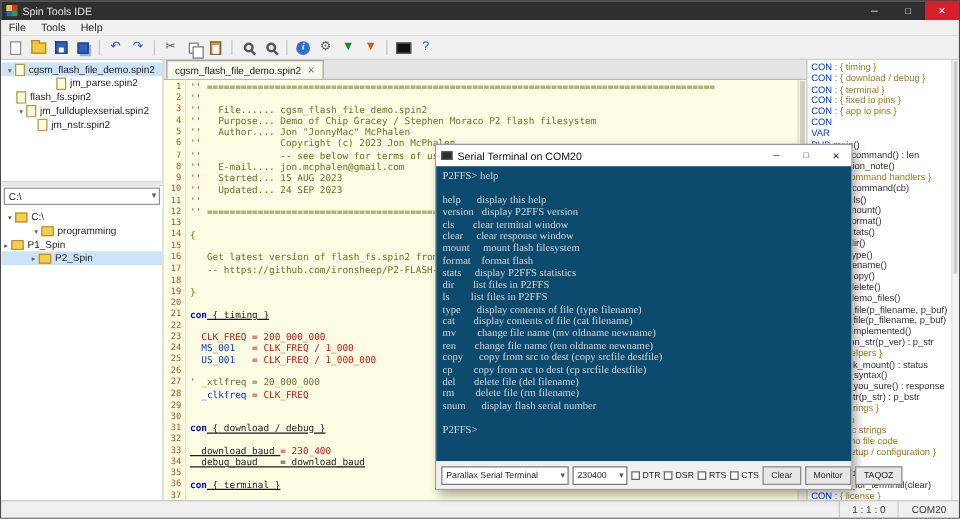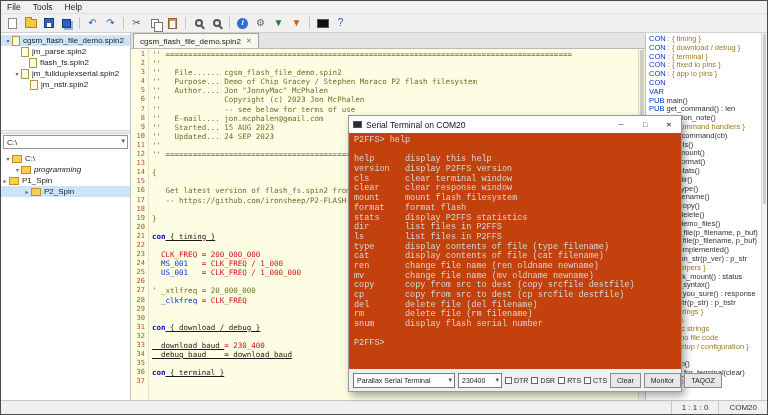--- a/index.html
+++ b/index.html
@@ -86,36 +86,45 @@
   .statusbar { height:14px; flex:none; background:#f0f0f0; border-top:1px solid #c8c8c8; display:flex; align-items:center; font-size:8px; color:#333; }
   .status-fill { flex:1; }
   .status-cell { border-left:1px solid #c8c8c8; padding:0 10px; height:100%; display:flex; align-items:center; }
 
   
   .twin { position:absolute; left:347px; top:114px; width:334px; height:277px; background:#f0f0f0; border:1px solid #9a9a9a; box-shadow:3px 4px 8px rgba(0,0,0,.35); z-index:10; display:flex; flex-direction:column; }
   .t-titlebar { height:17px; flex:none; background:#fff; display:flex; align-items:center; gap:4px; font-size:8.5px; color:#111; padding-left:4px; }
   .t-appicon { width:9px; height:7px; background:#2d2d2d; border:1px solid #555; flex:none; }
   .t-wcs { margin-left:auto; display:flex; height:100%; }
   .t-wc { width:24px; height:100%; display:flex; align-items:center; justify-content:center; font-size:7px; color:#222; }
-  .t-body { flex:1; background:#c2410c; color:#d8d8d8; font-family:Liberation Mono, monospace; font-size:8.5px; padding:3px 5px; overflow:hidden; }
+  .t-body { flex:1; background:#0c4a6e; color:#d8d8d8; font-family:Liberation Serif, serif; font-size:8.5px; padding:3px 5px; overflow:hidden; }
   .tline { height:9.7px; line-height:9.7px; white-space:pre; }
   .t-ctrl { height:22px; flex:none; display:flex; align-items:center; gap:3px; padding:0 4px; background:#f0f0f0; }
   .t-combo { height:15px; background:#fff; border:1px solid #7a7a7a; font-size:7px; color:#222; display:flex; align-items:center; padding:0 10px 0 3px; position:relative; white-space:nowrap; overflow:hidden; flex:none; }
   .t-combo .cmb-arrow { top:2px; }
   .t-checks { display:flex; gap:3px; align-items:center; }
   .t-check { display:flex; align-items:center; gap:2px; font-size:7px; color:#222; }
   .t-box { width:7px; height:7px; border:1px solid #666; background:#fff; display:inline-block; }
   .t-btns { margin-left:auto; display:flex; gap:3px; }
   .t-btn { height:15px; padding:0 6px; font-size:7px; color:#222; background:#e7e7e7; border:1px solid #8a8a8a; display:flex; align-items:center; }
 </style>
 </head>
 <body>
 
 <div class="win">
 
+  <div class="titlebar">
+    <div class="app-icon"></div>
+    <span>Spin Tools IDE</span>
+    <div class="win-controls" id="win-controls">
+        <div class="wc minimize">─</div>
+        <div class="wc maximize">□</div>
+        <div class="wc close">✕</div>
+      </div>
+  </div>
 
   <div class="menubar" id="menubar">
       <div class="menu-item">File</div>
       <div class="menu-item">Tools</div>
       <div class="menu-item">Help</div>
     </div>
 
   <div class="toolbar" id="toolbar">
       <div class="tbi">
         <span class="i-page"></span>
@@ -163,26 +172,26 @@
 
   <div class="main">
 
     <div class="left">
       <div class="filetree" id="filetree">
           <div class="trow sel" style="padding-left: 3px;">
             <span class="tarrow">▾</span>
             <span class="ficon"></span>
             <span class="tlabel">cgsm_flash_file_demo.spin2</span>
           </div>
-          <div class="trow" style="padding-left: 12px;">
+          <div class="trow" style="padding-left: 12px; margin-left: 24px;">
             <span class="tarrow"></span>
             <span class="ficon"></span>
             <span class="tlabel">jm_parse.spin2</span>
           </div>
-          <div class="trow" style="padding-left: 20px;">
+          <div class="trow" style="padding-left: 4px;">
             <span class="tarrow"></span>
             <span class="ficon"></span>
             <span class="tlabel">flash_fs.spin2</span>
           </div>
           <div class="trow" style="padding-left: 12px;">
             <span class="tarrow">▾</span>
             <span class="ficon"></span>
             <span class="tlabel">jm_fullduplexserial.spin2</span>
           </div>
           <div class="trow" style="padding-left: 21px;">
@@ -197,21 +206,21 @@
           <span>C:\</span>
           <span class="cmb-arrow">▾</span>
         </div>
       </div>
       <div class="foldertree" id="foldertree">
           <div class="trow" style="padding-left: 3px;">
             <span class="tarrow">▾</span>
             <span class="fdicon"></span>
             <span class="tlabel">C:\</span>
           </div>
-          <div class="trow" style="padding-left: 12px; font-style: italic;">
+          <div class="trow" style="padding-left: 24px;">
             <span class="tarrow">▾</span>
             <span class="fdicon"></span>
             <span class="tlabel">programming</span>
           </div>
           <div class="trow" style="">
             <span class="tarrow">▸</span>
             <span class="fdicon"></span>
             <span class="tlabel">P1_Spin</span>
           </div>
           <div class="trow sel" style="padding-left: 22px;">
@@ -381,22 +390,22 @@
         <div class="tline">version   display P2FFS version</div>
         <div class="tline">cls       clear terminal window</div>
         <div class="tline">clear     clear response window</div>
         <div class="tline">mount     mount flash filesystem</div>
         <div class="tline">format    format flash</div>
         <div class="tline">stats     display P2FFS statistics</div>
         <div class="tline">dir       list files in P2FFS</div>
         <div class="tline">ls        list files in P2FFS</div>
         <div class="tline">type      display contents of file (type filename)</div>
         <div class="tline">cat       display contents of file (cat filename)</div>
+        <div class="tline">mv        change file name (mv oldname newname)</div>
         <div class="tline">ren       change file name (ren oldname newname)</div>
-        <div class="tline">mv        change file name (mv oldname newname)</div>
         <div class="tline">copy      copy from src to dest (copy srcfile destfile)</div>
         <div class="tline">cp        copy from src to dest (cp srcfile destfile)</div>
         <div class="tline">del       delete file (del filename)</div>
         <div class="tline">rm        delete file (rm filename)</div>
         <div class="tline">snum      display flash serial number</div>
         <div class="tline"></div>
         <div class="tline">P2FFS&gt;</div>
       </div>
     <div class="t-ctrl">
       <div class="t-combo" style="width:102px">

